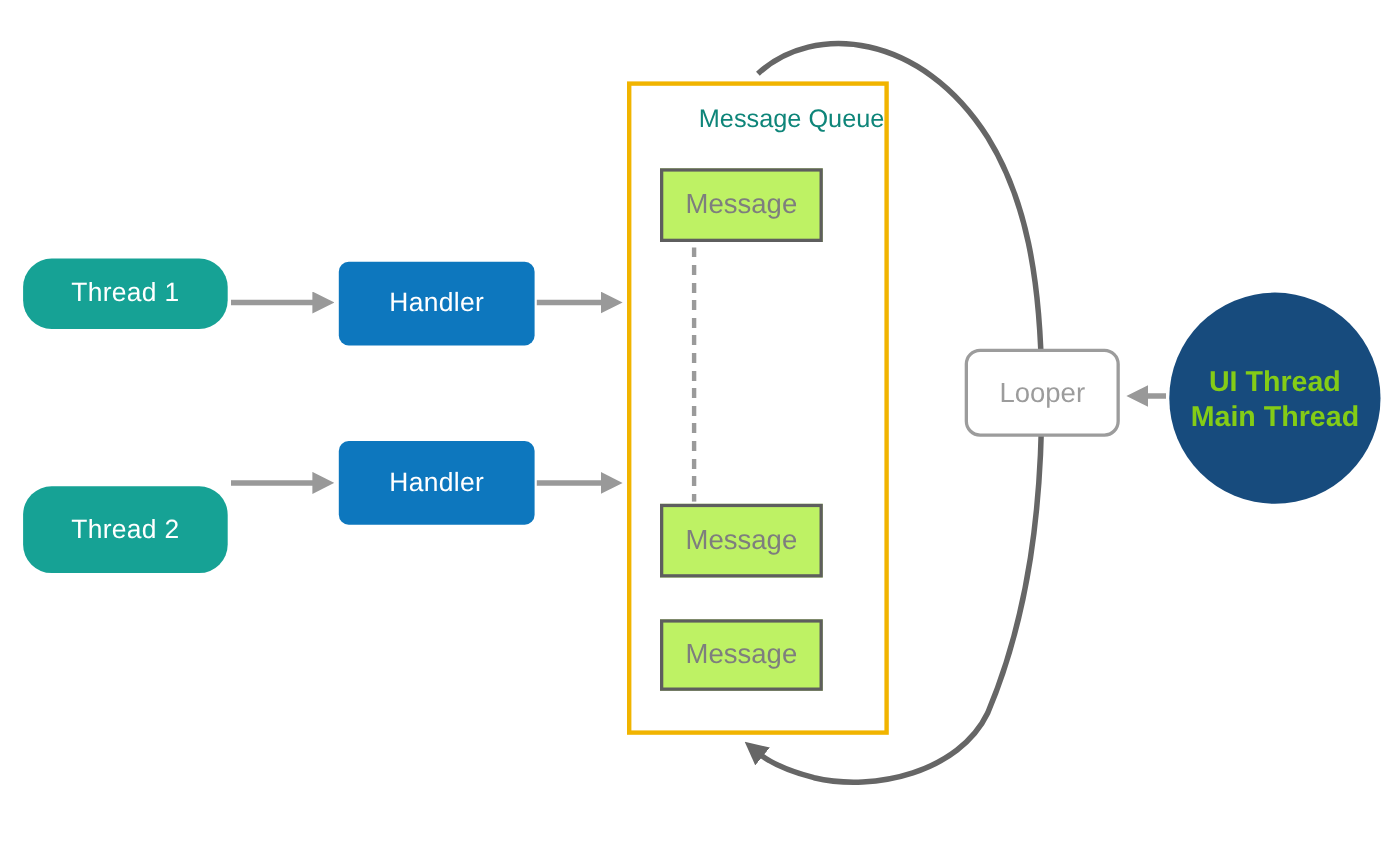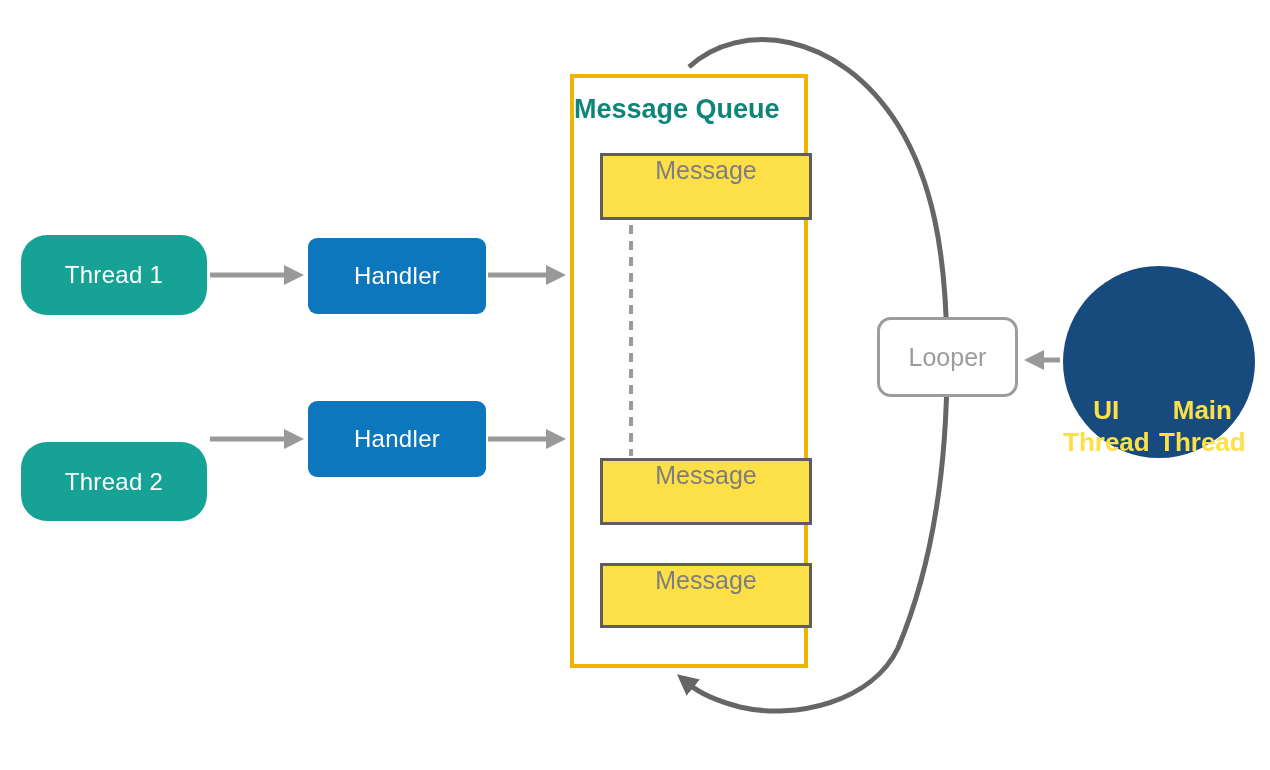--- a/index.html
+++ b/index.html
@@ -45,35 +45,35 @@
     left: 570px; top: 74px;
     width: 238px; height: 594px;
     border: 4px solid var(--queue-border, #F1B400);
     background: #ffffff;
     z-index: 2;
   }
   .queue-title {
     position: absolute;
     left: 0; top: 16px;
     width: 100%;
-    text-align: left;
+    text-align: right;
     color: var(--queue-title, #0E8579);
-    font-size: 27px;
-    font-weight: 700;
+    font-size: 23px;
+    font-weight: 400;
   }
   .message {
     position: absolute;
     left: 26px;
-    width: 212px;
+    width: 148px;
     height: 67px;
     border: 3px solid var(--message-border, #5E5E5E);
-    background: #fde047;
+    background: #bef264;
     box-sizing: border-box;
     display: flex;
-    align-items: flex-start;
+    align-items: center;
     justify-content: center;
     color: var(--message-text, #7E7E7E);
     font-size: 25px;
   }
   .msg-1 { top: 75px; }
   .msg-2 { top: 380px; }
   .msg-3 { top: 485px; height: 65px; }
   .queue-dash {
     position: absolute;
     left: 55px;
@@ -95,26 +95,25 @@
     color: var(--looper-text, #9C9C9C);
     font-size: 25px;
     text-align: center;
   }
 
   .ui-thread-circle {
     left: 1063px; top: 266px;
     width: 192px; height: 192px;
     border-radius: 50%;
     background: var(--uithread-fill, #174B7D);
-    color: #fde047;
+    color: #84cc16;
     font-size: 26px;
     font-weight: bold;
     line-height: 32px;
-    flex-direction: row;
-    align-items: flex-end;
+    flex-direction: column;
   }
 
   .small-arrow { stroke: var(--arrow, #999999); stroke-width: 5; fill: none; }
   .loop-arrow  { stroke: var(--loop-arrow, #666666); stroke-width: 5; fill: none; }
   .small-head  { fill: var(--arrow, #999999); }
   .loop-head   { fill: var(--loop-arrow, #666666); }
 </style>
 </head>
 <body>
 
@@ -137,21 +136,21 @@
     <line class="small-arrow" x1="1060" y1="360" x2="1040" y2="360" marker-end="url(#headSmall)"></line>
 
     <path class="loop-arrow" d="M 689 67
              C 740 20, 838 30, 898 125
              C 932 180, 946 250, 947 350
              C 948 460, 935 560, 898 648
              C 872 702, 795 720, 740 707
              C 717 701, 701 694, 690 685" marker-end="url(#headLoop)"></path>
   </svg>
 
-  <div class="node pill thread" style="left:21px; top:235px; width:186px; height:80px;">
+  <div class="node pill thread" style="left:21px; top:235px; width:186px; height:64px;">
     <span>Thread 1</span>
   </div>
 
   <div class="node pill thread" style="left:21px; top:399px; width:186px; height:79px;margin-top:43px;">
     <span>Thread 2</span>
   </div>
 
   <div class="node pill handler" style="left:308px; top:238px; width:178px; height:76px;">
     <span>Handler</span>
   </div>

